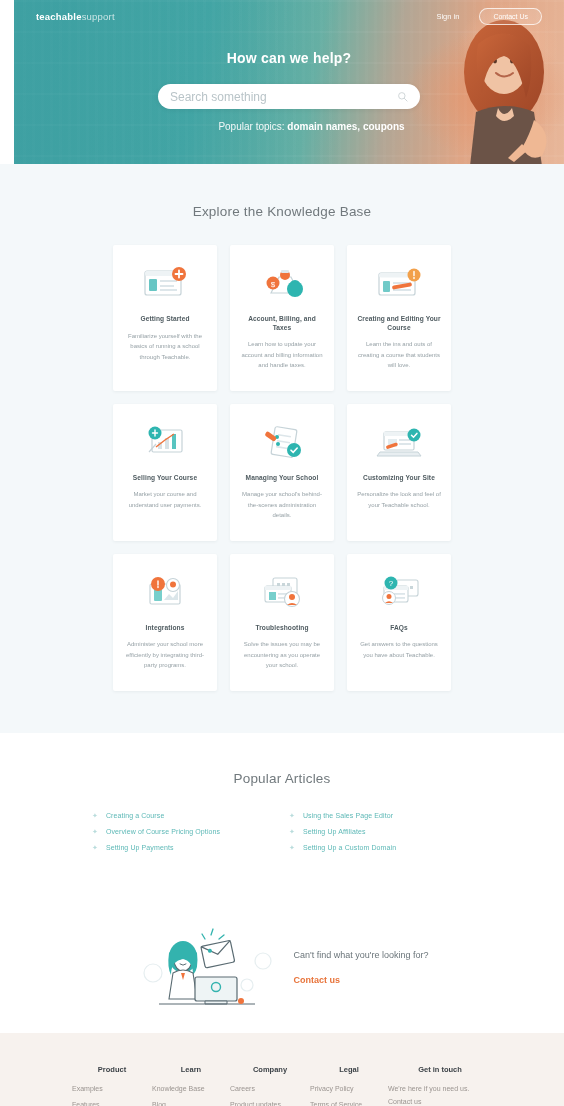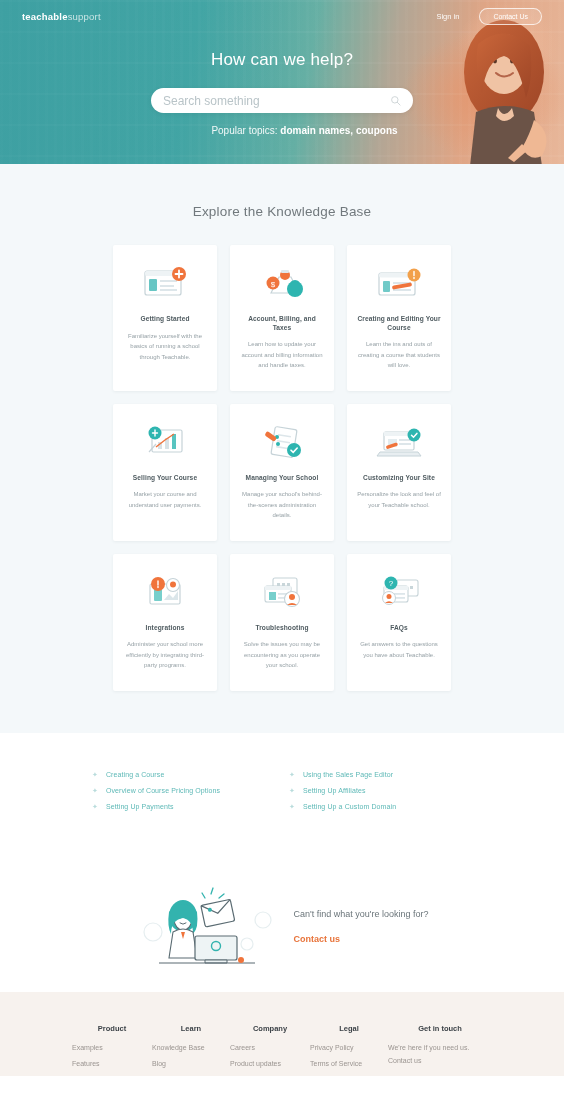--- a/index.html
+++ b/index.html
@@ -10,20 +10,21 @@
     color: #555f63;
     -webkit-font-smoothing: antialiased;
   }
 
   
   .hero {
     position: relative;
     height: 164px;
     overflow: hidden;
     background: #3fa3a4;
+    margin-left: 14px;
   }
   .hero-photo {
     position: absolute; inset: 0;
     background:
       radial-gradient(ellipse 120px 90px at 86% 58%, rgba(228,150,110,.95), rgba(216,130,92,0) 70%),
       radial-gradient(ellipse 70px 60px at 90% 28%, rgba(242,183,150,.85), rgba(242,183,150,0) 72%),
       linear-gradient(100deg, #3ea0a2 0%, #43a6a5 34%, #68b0a4 54%, #b2a695 68%, #dfa585 82%, #e8b79a 100%);
   }
   .hero-shelf {
     position: absolute; inset: 0;
@@ -68,21 +69,21 @@
     cursor: pointer;
     white-space: nowrap;
   }
 
   .hero-inner {
     position: relative; z-index: 5;
     padding-top: 50px;
     text-align: center;
   }
   .hero-title {
-    color: #fff; font-size: 17px; font-weight: 400;
+    color: #fff; font-size: 14px; font-weight: 700;
     letter-spacing: .2px;
   }
   .search-wrap {
     margin: 18px auto 0;
     width: 262px;
     height: 25px;
     background: #fff;
     border-radius: 13px;
     display: flex; align-items: center;
     padding: 0 12px;
@@ -390,20 +391,21 @@
         <circle cx="19" cy="24.5" r="2.5" fill="#f0743c"></circle>
         <path d="M15 31 q4-3.5 8 0" fill="#f0743c"></path>
       </svg>
       <div class="kb-name">FAQs</div>
       <div class="kb-desc">Get answers to the questions you have about Teachable.</div>
     </div>
   </div>
 </section>
 
 <section class="articles">
+  <h2 class="section-title">Popular Articles</h2>
   <div class="art-grid">
     <div class="art-col">
       <div class="art-item">
         <span class="art-bullet">✦</span>
         <a class="art-link" href="#">Creating a Course</a>
       </div>
       <div class="art-item">
         <span class="art-bullet">✦</span>
         <a class="art-link" href="#">Overview of Course Pricing Options</a>
       </div>

